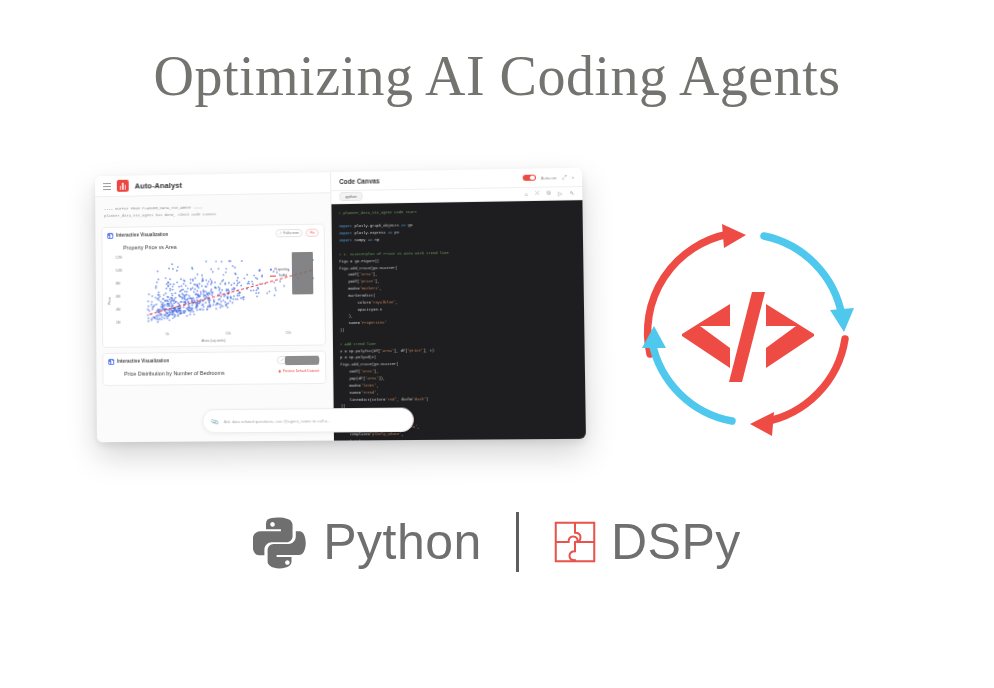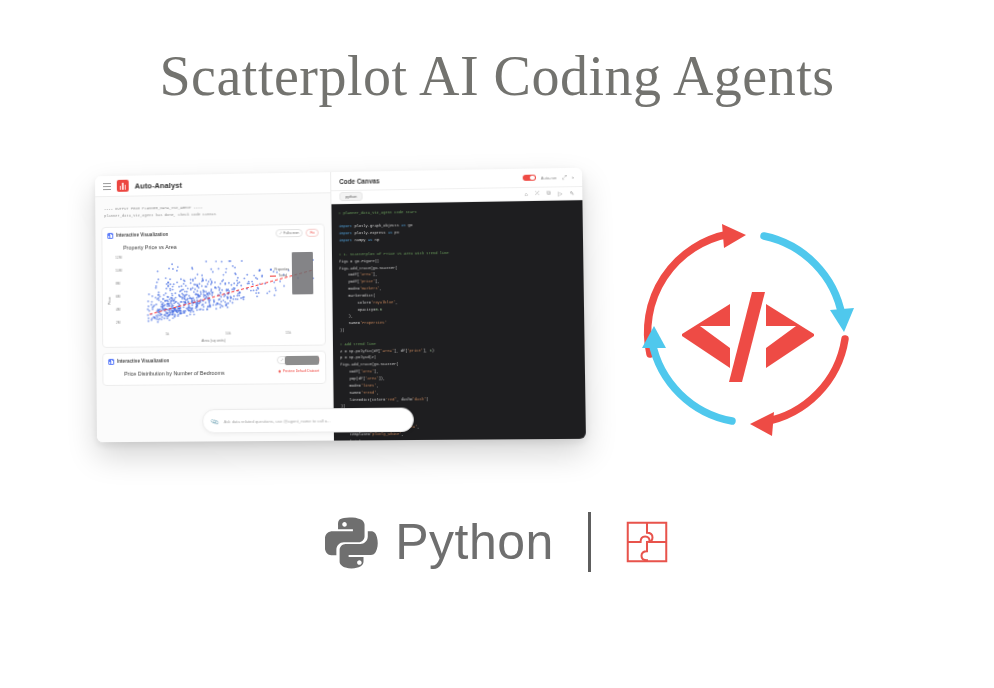--- a/index.html
+++ b/index.html
@@ -261,21 +261,21 @@
     letter-spacing: 0.5px;
     font-family: "Liberation Sans", sans-serif;
   }
   .logo-divider {
     width: 3px; height: 60px; background: #5e5e5e;
   }
 </style>
 </head>
 <body>
 
-<div class="page-title">Scatterplot AI Coding Agents</div>
+<div class="page-title">Optimizing AI Coding Agents</div>
 
 <div class="app-shot-wrap">
   <div class="app-shot">
 
     <div class="chat-pane">
 
       <div class="chat-topbar">
         <span class="hamburger">
             <i></i>
             <i></i>
@@ -1022,15 +1022,16 @@
   </div>
 
   <div class="logo-divider"></div>
 
   <div class="logo-item">
     <svg width="44" height="44" viewBox="0 0 48 48">
       <rect x="3" y="3" width="42" height="42" fill="none" stroke="#E8534C" stroke-width="2.2"></rect>
       <path d="M3 24 L17 24 Q17 18 22 18 Q27 18 27 24 L45 24" fill="none" stroke="#E8534C" stroke-width="2.2"></path>
       <path d="M24 3 L24 14 Q30 14 30 19 Q30 24 24 24 L24 34 Q18 34 18 39 Q18 44 24 44 L24 45" fill="none" stroke="#E8534C" stroke-width="2.2"></path>
     </svg>
+    <span class="logo-text">DSPy</span>
   </div>
 
 </div>
 
 </body></html>

